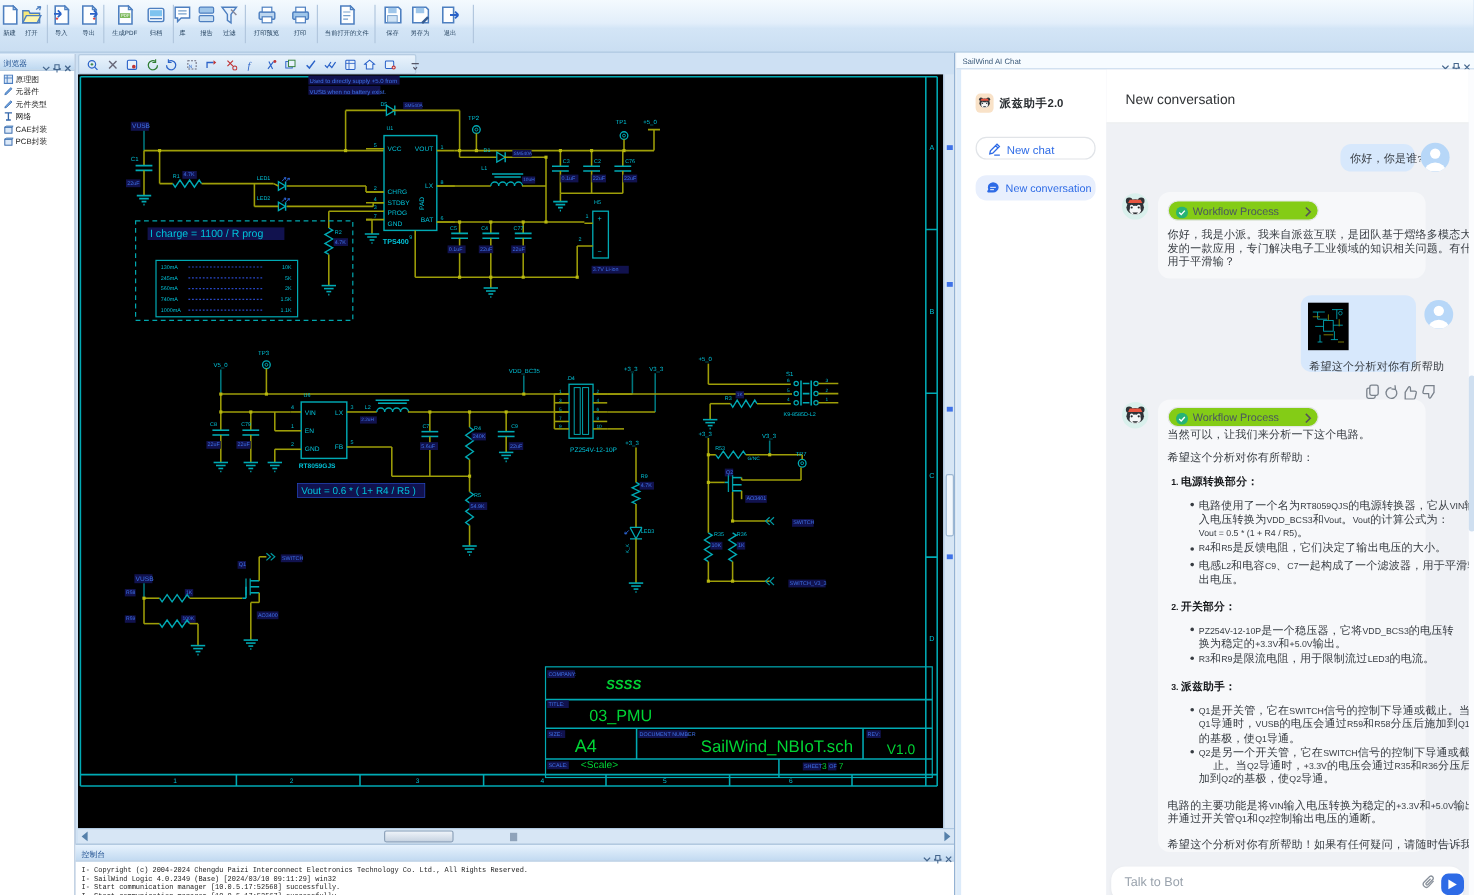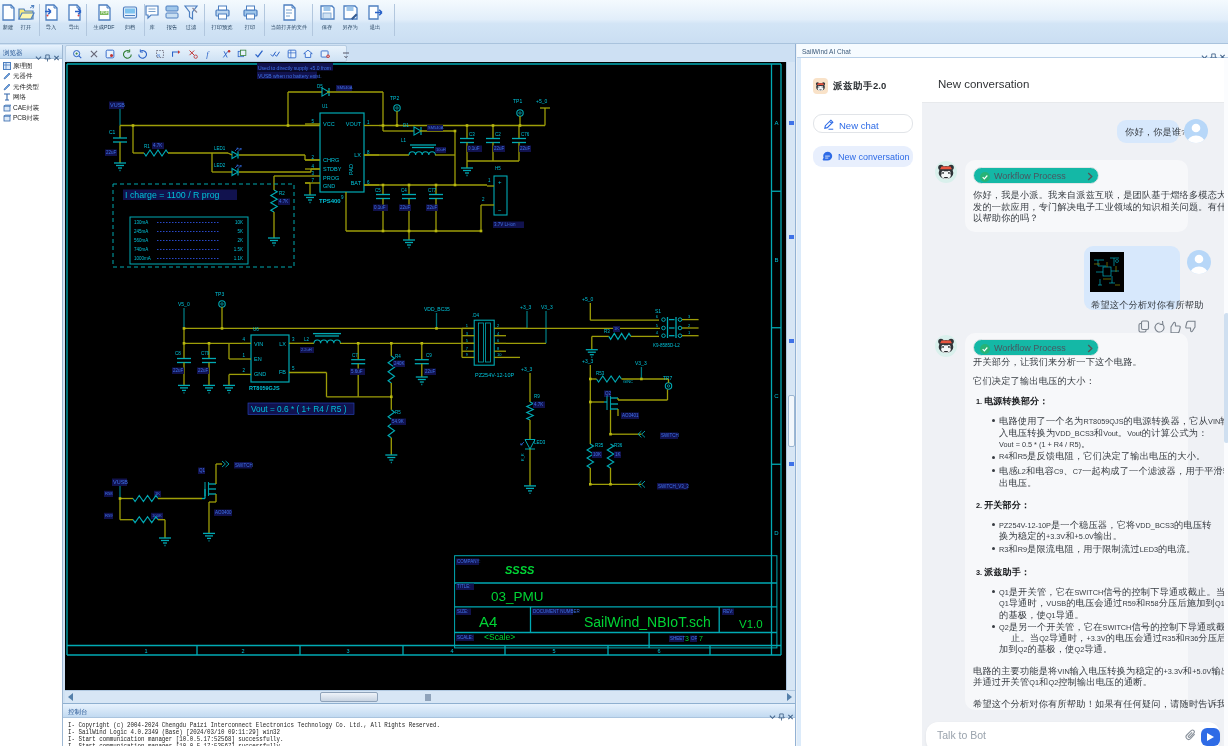--- a/index.html
+++ b/index.html
@@ -36,21 +36,21 @@
 #sidebar{position:absolute;left:4px;top:0;width:121px;height:688px;background:#fff}
 #cmain{position:absolute;left:125px;top:0;width:302px;height:688px;background:#eff1f5}
 #cmh{position:absolute;left:0;top:0;width:302px;height:45px;background:#fff;border-bottom:1px solid #e7e9ec}
 #cmh .t{position:absolute;left:16px;top:20px;font-size:11.5px;color:#303336}
 #csb{position:absolute;left:427px;top:0;width:5px;height:688px;background:#fbfcfe}
 #csb .th{position:absolute;left:0;top:255px;width:5px;height:130px;background:#cfdff0;border-radius:3px}
 .cn{letter-spacing:0.2px}
 t{letter-spacing:0;font-size:7.3px}
 .bub{position:absolute;background:#d7e8fc;border-radius:9px}
 .card{position:absolute;background:#f7f8fa;border-radius:10px}
-.badge{position:absolute;height:17px;background:#14b8a6;border:1px solid #e4e6e8;border-radius:9px;font-size:9px;color:#4a5560}
+.badge{position:absolute;height:17px;background:#84cc16;border:1px solid #e4e6e8;border-radius:9px;font-size:9px;color:#4a5560}
 .ml{position:absolute;font-size:9.2px;color:#363b41;white-space:nowrap}
 .mlb{font-weight:bold;color:#16181b;font-size:9px}
 .dot{position:absolute;width:3px;height:3px;border-radius:50%;background:#363b41}
 </style></head>
 <body>
 <div id="tb1">
     <div class="ti" style="left:-9px;width:34px">
       <svg width="15" height="17" viewBox="0 0 15 17" style="display:block;margin:0 auto">
 <path d="M2 1 h8 l3 3 v12 h-11 z" fill="#fdfeff" stroke="#4d7fc0" stroke-width="1.3"></path>
 <path d="M10 1 l3 3 h-3 z" fill="#bcd6f0" stroke="#4d7fc0" stroke-width="1"></path>
@@ -983,21 +983,21 @@
             <circle cx="6" cy="6" r="6" fill="#27b376"></circle>
             <path d="M3.2 6.2 l2 2 l3.6 -4" stroke="#fff" stroke-width="1.4" fill="none"></path>
           </svg>
 <span class="abs" style="left:20px;top:3px">Workflow Process</span>
 <svg class="abs" style="left:112px;top:4px" width="8" height="9" viewBox="0 0 8 10">
             <path d="M2 1 l4 4 l-4 4" stroke="#555" stroke-width="1.5" fill="none"></path>
           </svg>
         </div>
 <div class="ml" style="left:51px;top:131px"><span class="cn">你好，我是小派。我来自派兹互联，是团队基于熠络多模态大模型开</span></div>
 <div class="ml" style="left:51px;top:142.5px"><span class="cn">发的一款应用，专门解决电子工业领域的知识相关问题。有什么我可</span></div>
-<div class="ml" style="left:51px;top:154px"><span class="cn">以帮助你的吗？</span></div>
+<div class="ml" style="left:51px;top:154px"><span class="cn">用于平滑输？</span></div>
 <div class="bub" style="left:162px;top:188px;width:96px;height:64px"></div>
 <svg class="abs" style="left:168px;top:194px" width="34" height="40" viewBox="0 0 34 40">
           <rect width="34" height="40" fill="#000"></rect>
 <g stroke="#00b0c0" stroke-width=".7" fill="none">
             <path d="M4 8 h10 M8 8 v6 h8 M20 6 h9 M24 6 v8"></path>
             <rect x="13" y="15" width="8" height="9"></rect>
             <path d="M6 20 h7 M21 19 h8 M10 27 v6 M8 33 h4 M22 24 v7 M19 31 h6"></path>
           </g>
 <g stroke="#8e8e05" stroke-width=".7" fill="none">
             <path d="M4 12 h6 M17 10 v5 M26 14 v6 M13 27 h8 M25 33 h5"></path>
@@ -1034,22 +1034,22 @@
 <div class="badge abs" style="left:51px;top:281px;width:126px">
 <svg class="abs" style="left:6px;top:3.5px" width="10" height="10" viewBox="0 0 12 12">
             <circle cx="6" cy="6" r="6" fill="#27b376"></circle>
             <path d="M3.2 6.2 l2 2 l3.6 -4" stroke="#fff" stroke-width="1.4" fill="none"></path>
           </svg>
 <span class="abs" style="left:20px;top:3px">Workflow Process</span>
 <svg class="abs" style="left:112px;top:4px" width="8" height="9" viewBox="0 0 8 10">
             <path d="M2 1 l4 4 l-4 4" stroke="#555" stroke-width="1.5" fill="none"></path>
           </svg>
         </div>
-<div class="ml" style="left:51px;top:298px"><span class="cn">开关部分，让我们来分析一下这个电路。</span></div>
-<div class="ml" style="left:51px;top:316.5px"><span class="cn">它们决定了输出电压的大小：</span></div>
+<div class="ml" style="left:51px;top:298px"><span class="cn">当然可以，让我们来分析一下这个电路。</span></div>
+<div class="ml" style="left:51px;top:316.5px"><span class="cn">希望这个分析对你有所帮助：</span></div>
 <div class="ml mlb" style="left:54px;top:336.5px"><t style="letter-spacing:0">1. </t><span class="cn">电源转换部分：</span></div>
 <div class="dot" style="left:70px;top:361px"></div>
 <div class="ml" style="left:77px;top:357px"><span class="cn">电路使用了一个名为<t>RT8059QJS</t>的电源转换器，它从<t>VIN</t>输</span></div>
 <div class="ml" style="left:77px;top:369px"><span class="cn">入电压转换为<t>VDD_BCS3</t>和<t>Vout</t>。<t>Vout</t>的计算公式为：</span></div>
 <div class="ml" style="left:77px;top:380px"><span class="cn"><t>Vout = 0.5 * (1 + R4 / R5)</t>。</span></div>
 <div class="dot" style="left:70px;top:398px"></div>
 <div class="ml" style="left:77px;top:392px"><span class="cn"><t>R4</t>和<t>R5</t>是反馈电阻，它们决定了输出电压的大小。</span></div>
 <div class="dot" style="left:70px;top:411px"></div>
 <div class="ml" style="left:77px;top:407px"><span class="cn">电感<t>L2</t>和电容<t>C9</t>、<t>C7</t>一起构成了一个滤波器，用于平滑输</span></div>
 <div class="ml" style="left:77px;top:418.5px"><span class="cn">出电压。</span></div>

